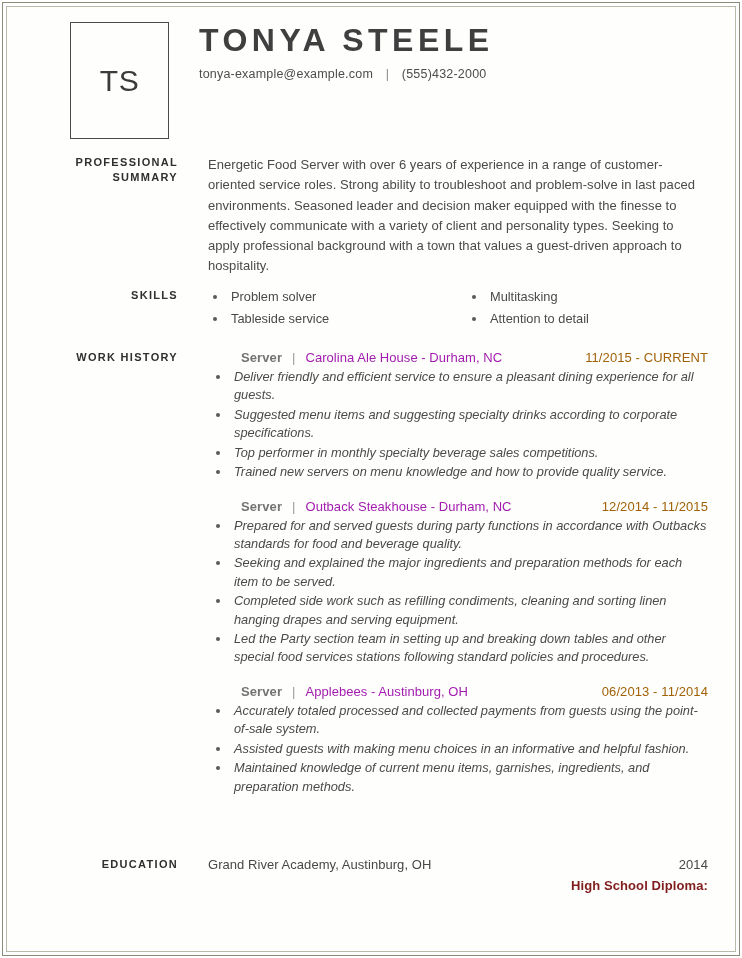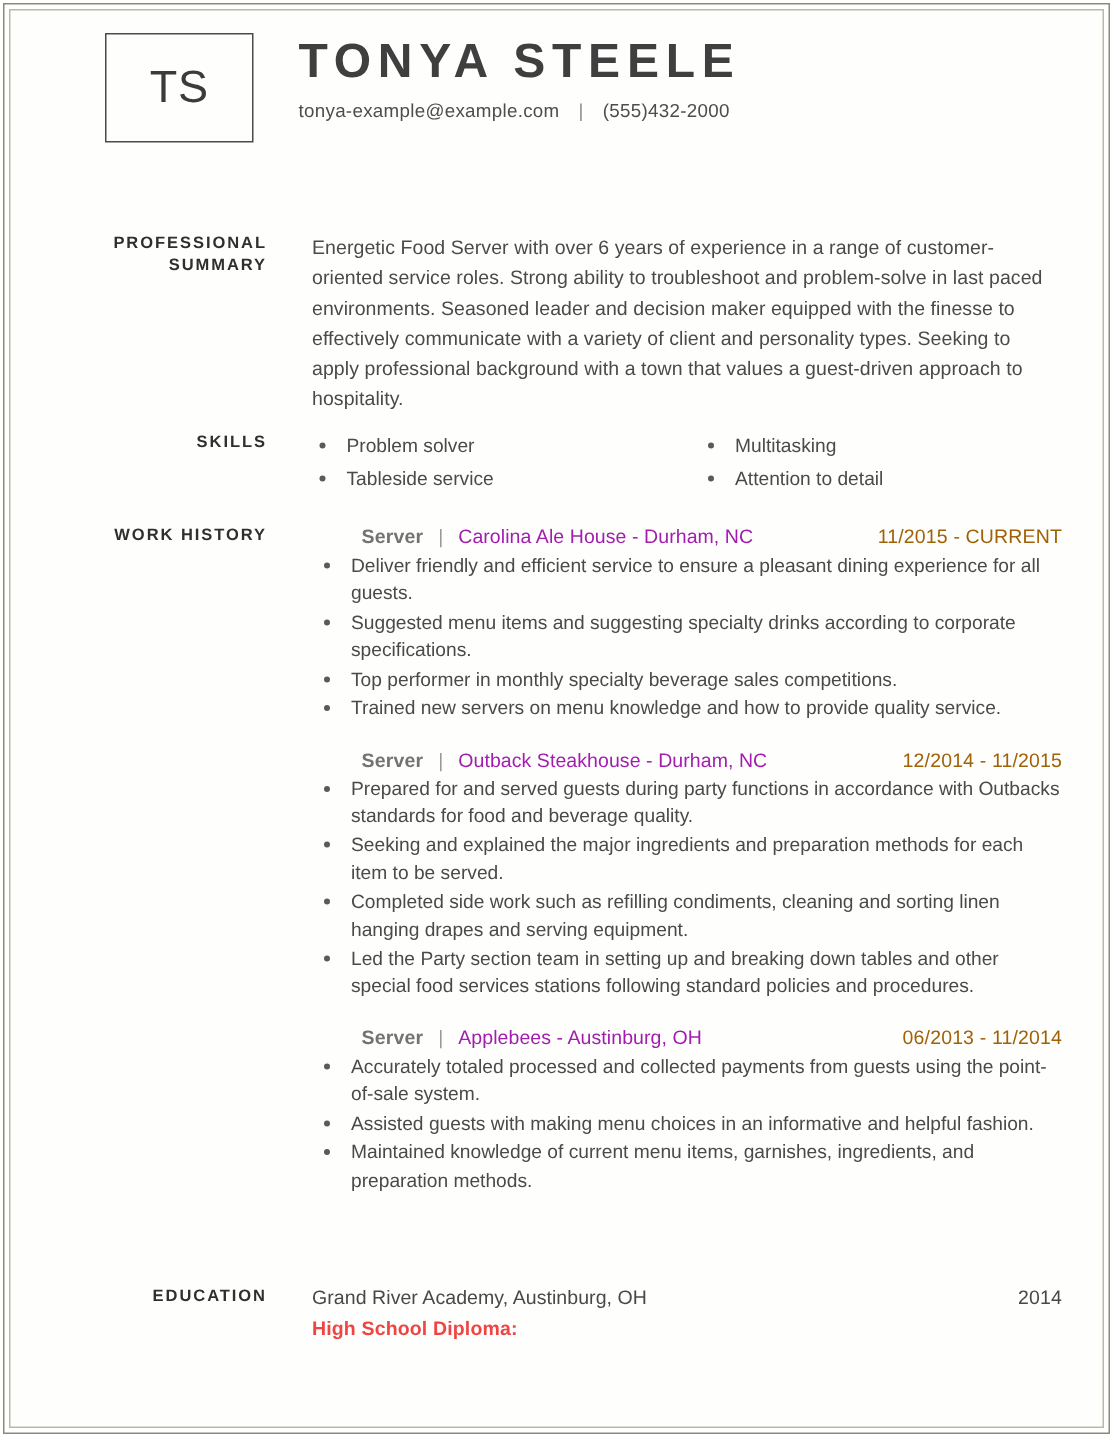--- a/index.html
+++ b/index.html
@@ -45,21 +45,21 @@
     left: 70px;
     top: 22px;
     right: 34px;
     height: 110px;
   }
   .monogram {
     position: absolute;
     left: 0;
     top: 0;
     width: 99px;
-    height: 73px;
+    height: 117px;
     border: 1.5px solid #4a4a4a;
     box-sizing: border-box;
     display: flex;
     align-items: center;
     justify-content: center;
   }
   .monogram-text {
     font-size: 30px;
     letter-spacing: 0.5px;
     color: #3b3b3b;
@@ -182,20 +182,21 @@
     margin-left: auto;
     font-weight: 400;
     color: #a16207;
     white-space: nowrap;
     letter-spacing: 0.1px;
   }
   ul.job-bul {
     list-style: none;
     margin: 0;
     padding: 0 0 0 2px;
+    font-style: italic;
   }
   ul.job-bul li {
     position: relative;
     padding-left: 24px;
     font-size: 12.8px;
     line-height: 1.44;
     color: #4a4a4a;
     margin-bottom: 1px;
   }
   ul.job-bul li:before {
@@ -219,22 +220,23 @@
   }
   .edu-school { font-weight: 400; letter-spacing: 0.05px; }
   .edu-year {
     margin-left: auto;
     white-space: nowrap;
     letter-spacing: 0.1px;
   }
   .edu-degree {
     font-size: 13px;
     font-weight: 700;
-    color: #ef4444;
+    color: #7f1d1d;
     letter-spacing: 0.1px;
+    text-align: right;
   }
 </style>
 </head>
 <body>
 
 <div class="page">
   <div class="sheet"></div>
   <div class="frame-outer"></div>
   <div class="frame-inner"></div>
 

